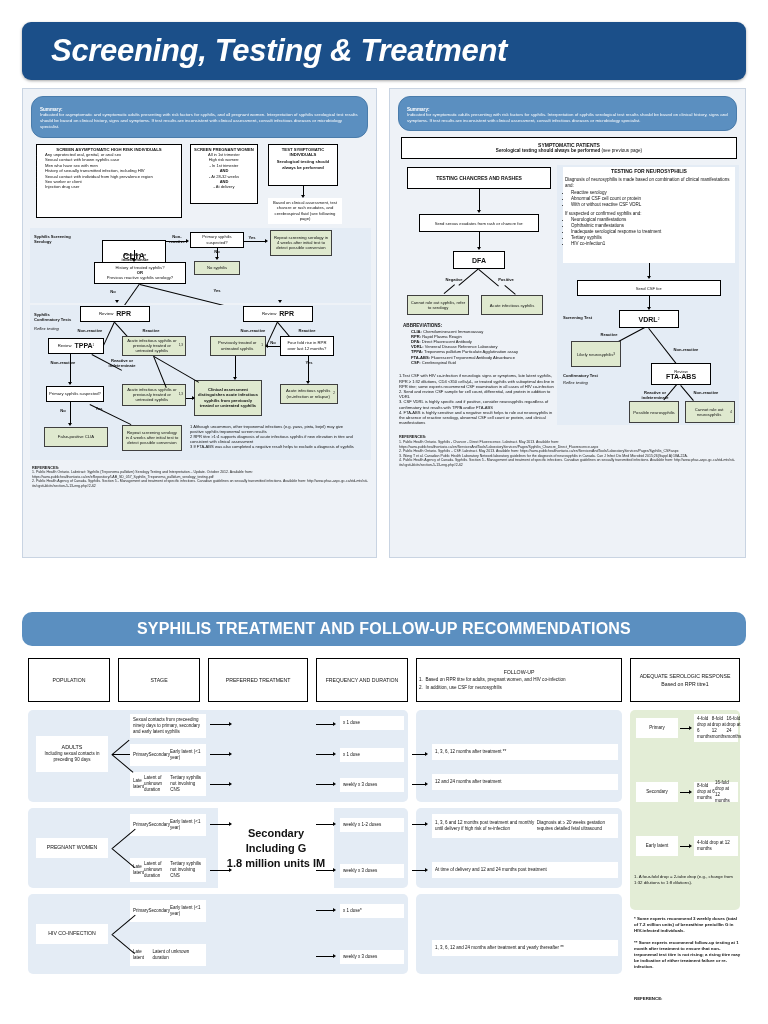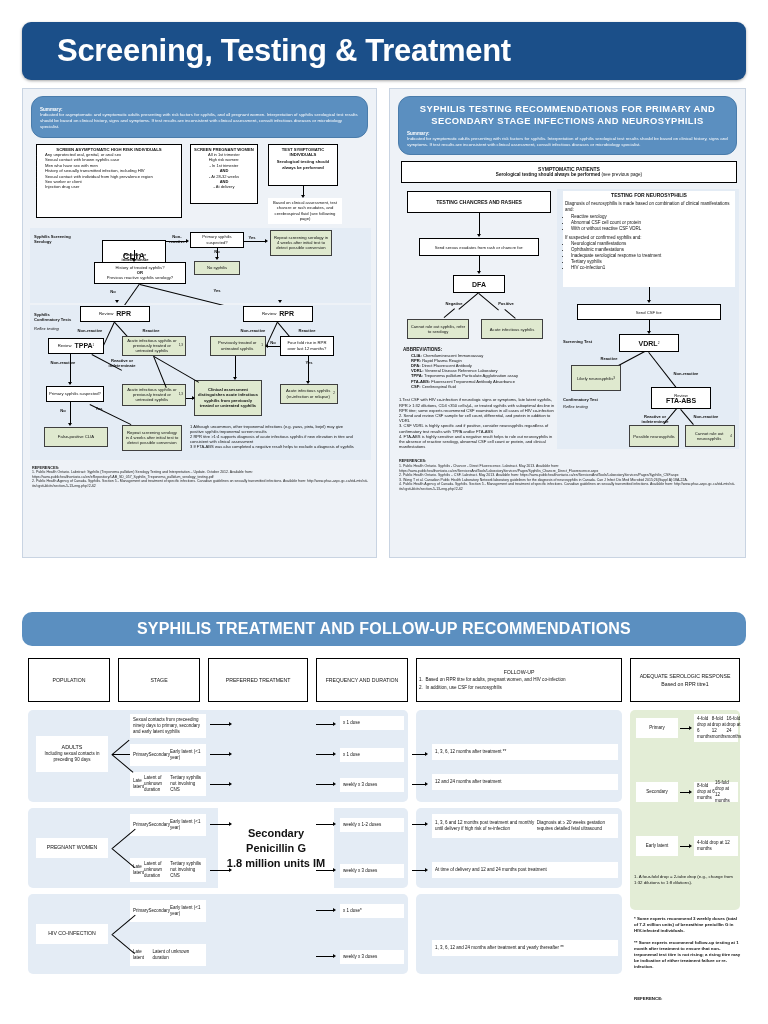--- a/index.html
+++ b/index.html
@@ -14,21 +14,21 @@
   }
 
   
   #banner {
     position:absolute; left:22px; top:22px; width:724px; height:58px;
     background:#1b4f89; border-radius:9px;
     display:flex; align-items:center; padding-left:26px;
     box-shadow:0 1px 3px rgba(0,0,0,.35);
   }
   #banner .b1 { color:#fff; font-size:37px; font-weight:bold; letter-spacing:-.5px; }
-  #banner .b2 { color:#fff; font-size:31px; font-weight:bold; margin-left:9px; letter-spacing:-.3px;}
+  #banner .b2 { color:#fff; font-size:31px; font-style:italic; font-weight:bold; margin-left:3px; letter-spacing:-.3px;}
 
   
   .panel {
     position:absolute;
     background:#eef2f7;
     border:1px solid #c9d4e2;
   }
   #panelLeft  { left:22px;  top:88px; width:355px; height:470px; }
   #panelRight { left:389px; top:88px; width:357px; height:470px; }
 
@@ -268,21 +268,20 @@
     <div class="refs" style="left:2px; top:324px; width:336px;">
       <div class="hd">REFERENCES:</div>
       <div>1. Public Health Ontario. Labstract: Syphilis (Treponema pallidum) Serology Testing and Interpretation – Update. October 2012. Available from: https://www.publichealthontario.ca/en/eRepository/LAB_SD_057_Syphilis_Treponema_pallidum_serology_testing.pdf</div>
       <div>2. Public Health Agency of Canada. Syphilis. Section 5 - Management and treatment of specific infections. Canadian guidelines on sexually transmitted infections. Available from: http://www.phac-aspc.gc.ca/std-mts/sti-its/cgsti-ldcits/section-5-13-eng.php#2-62</div>
     </div>
   </div>
 </div>
 
 <div class="panel" id="panelRight">
   <div class="pan-head">
-    <div class="ttl">SYPHILIS TESTING RECOMMENDATIONS FOR PRIMARY AND SECONDARY STAGE INFECTIONS AND NEUROSYPHILIS</div>
     <div class="sum-lbl">Summary:</div>
     <div class="sum">Indicated for symptomatic adults presenting with risk factors for syphilis. Interpretation of syphilis serological test results should be based on clinical history, signs and symptoms. If test results are inconsistent with clinical assessment, consult infectious diseases or microbiology specialist.</div>
   </div>
   <div class="pan-body">
 
     <div class="bx" style="left:4px; top:2px; width:336px; height:22px; flex-direction:column;">
       <div style="font-weight:bold;font-size:5px;">SYMPTOMATIC PATIENTS</div>
       <div style="font-size:4.6px;">
         <span style="font-weight:bold;">Serological testing should always be performed</span>
         <span>(see previous page)</span>
@@ -423,21 +422,21 @@
 
   <div class="rowband" style="left:6px; top:150px; width:380px; height:80px;"></div>
   <div class="rowband" style="left:394px; top:150px; width:206px; height:80px;"></div>
 
   <div class="rowband" style="left:6px; top:236px; width:380px; height:80px;"></div>
   <div class="rowband" style="left:394px; top:236px; width:206px; height:80px;"></div>
 
   <div class="drug" style="left:196px; top:150px; width:116px; height:80px;">
     <div>
       <div>Secondary</div>
-      <div>Penicillin G</div>
+      <div>Including G</div>
       <div>1.8 million units IM</div>
     </div>
   </div>
 
   <div class="cell ctr" style="left:14px; top:78px; width:72px; height:36px;">
     <div>
       <div style="font-size:5.4px;">ADULTS</div>
       <div>Including sexual contacts in preceding 90 days</div>
     </div>
   </div>

